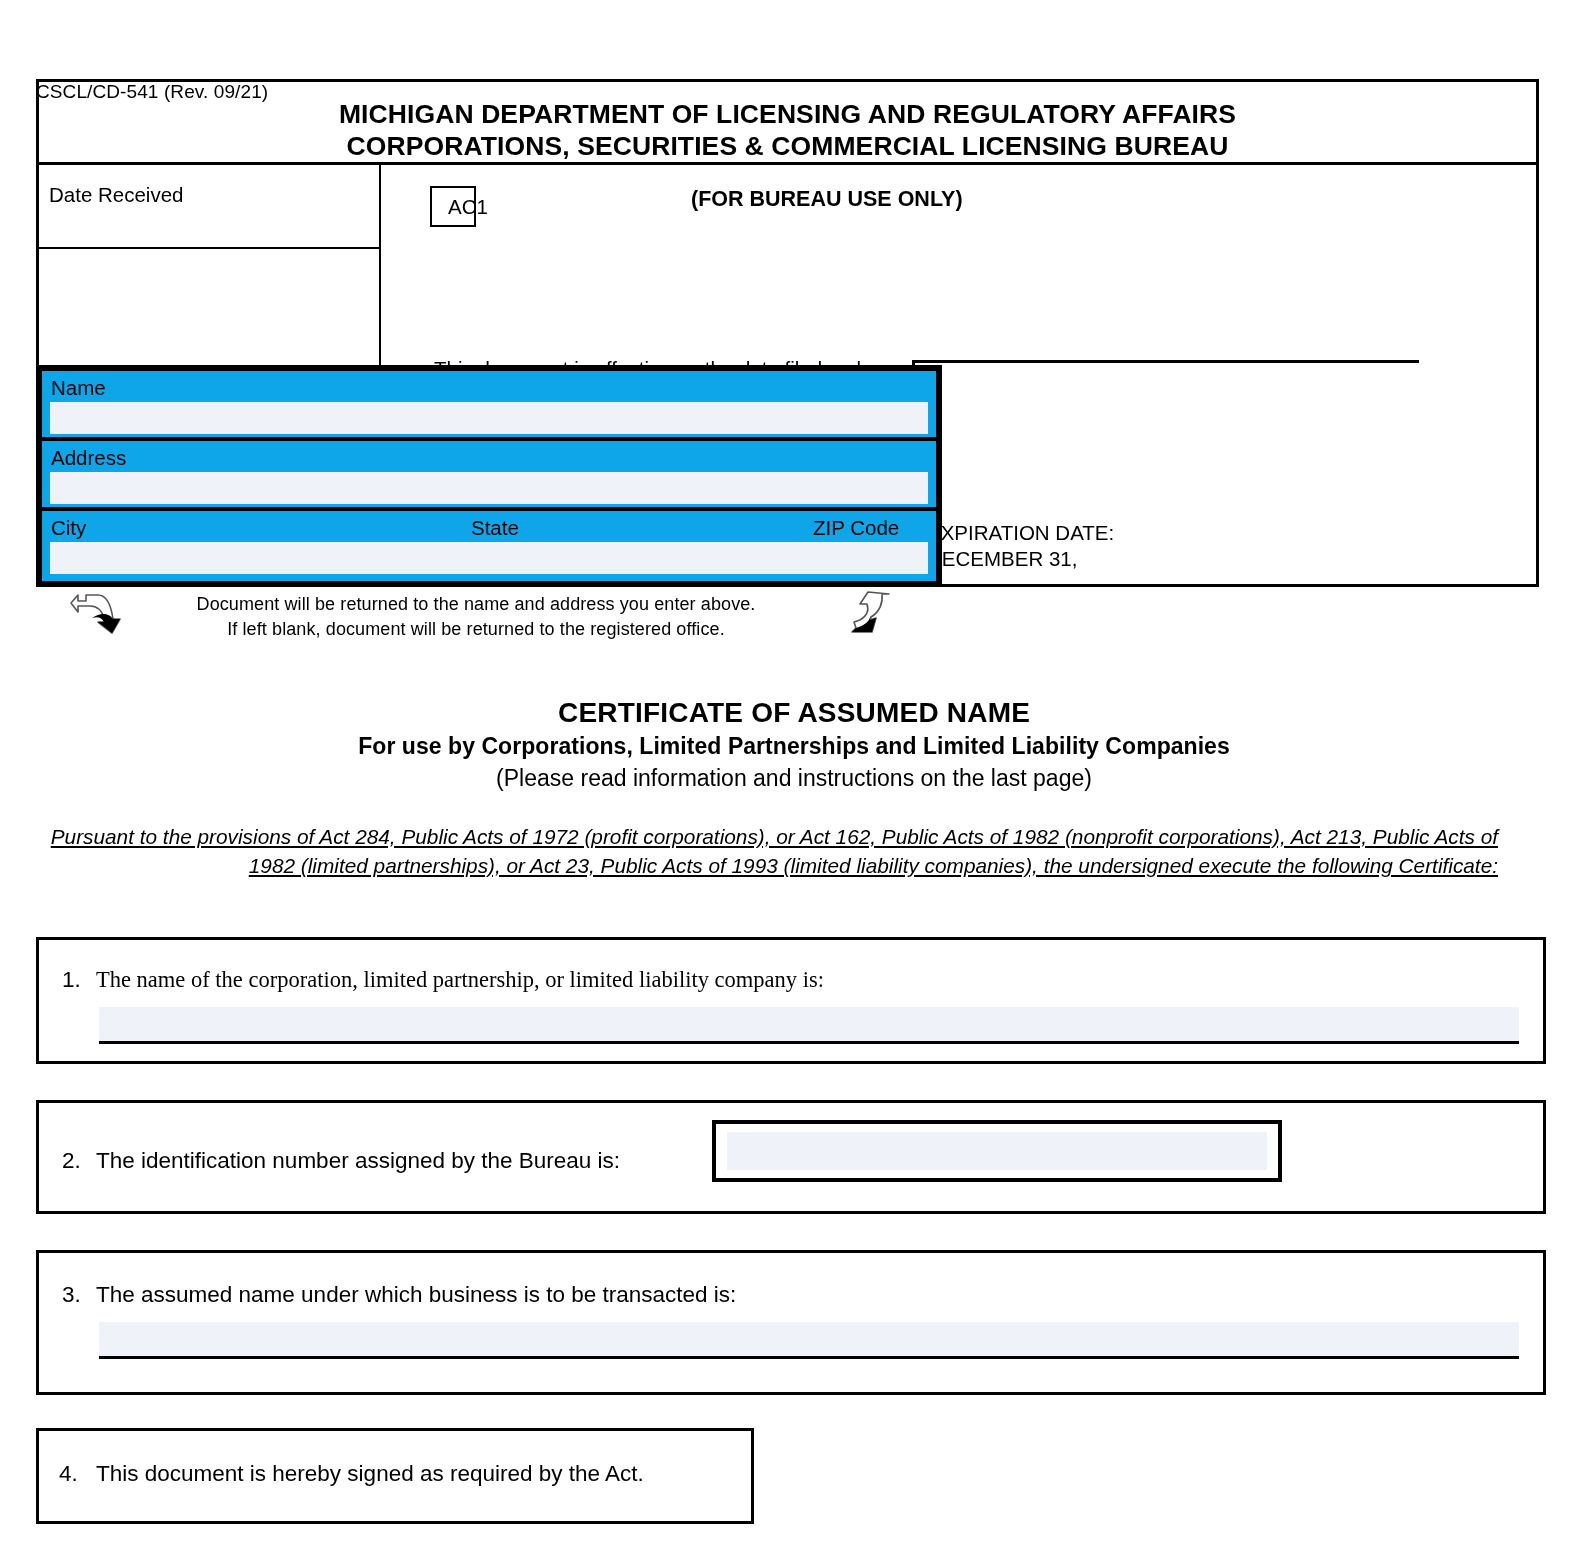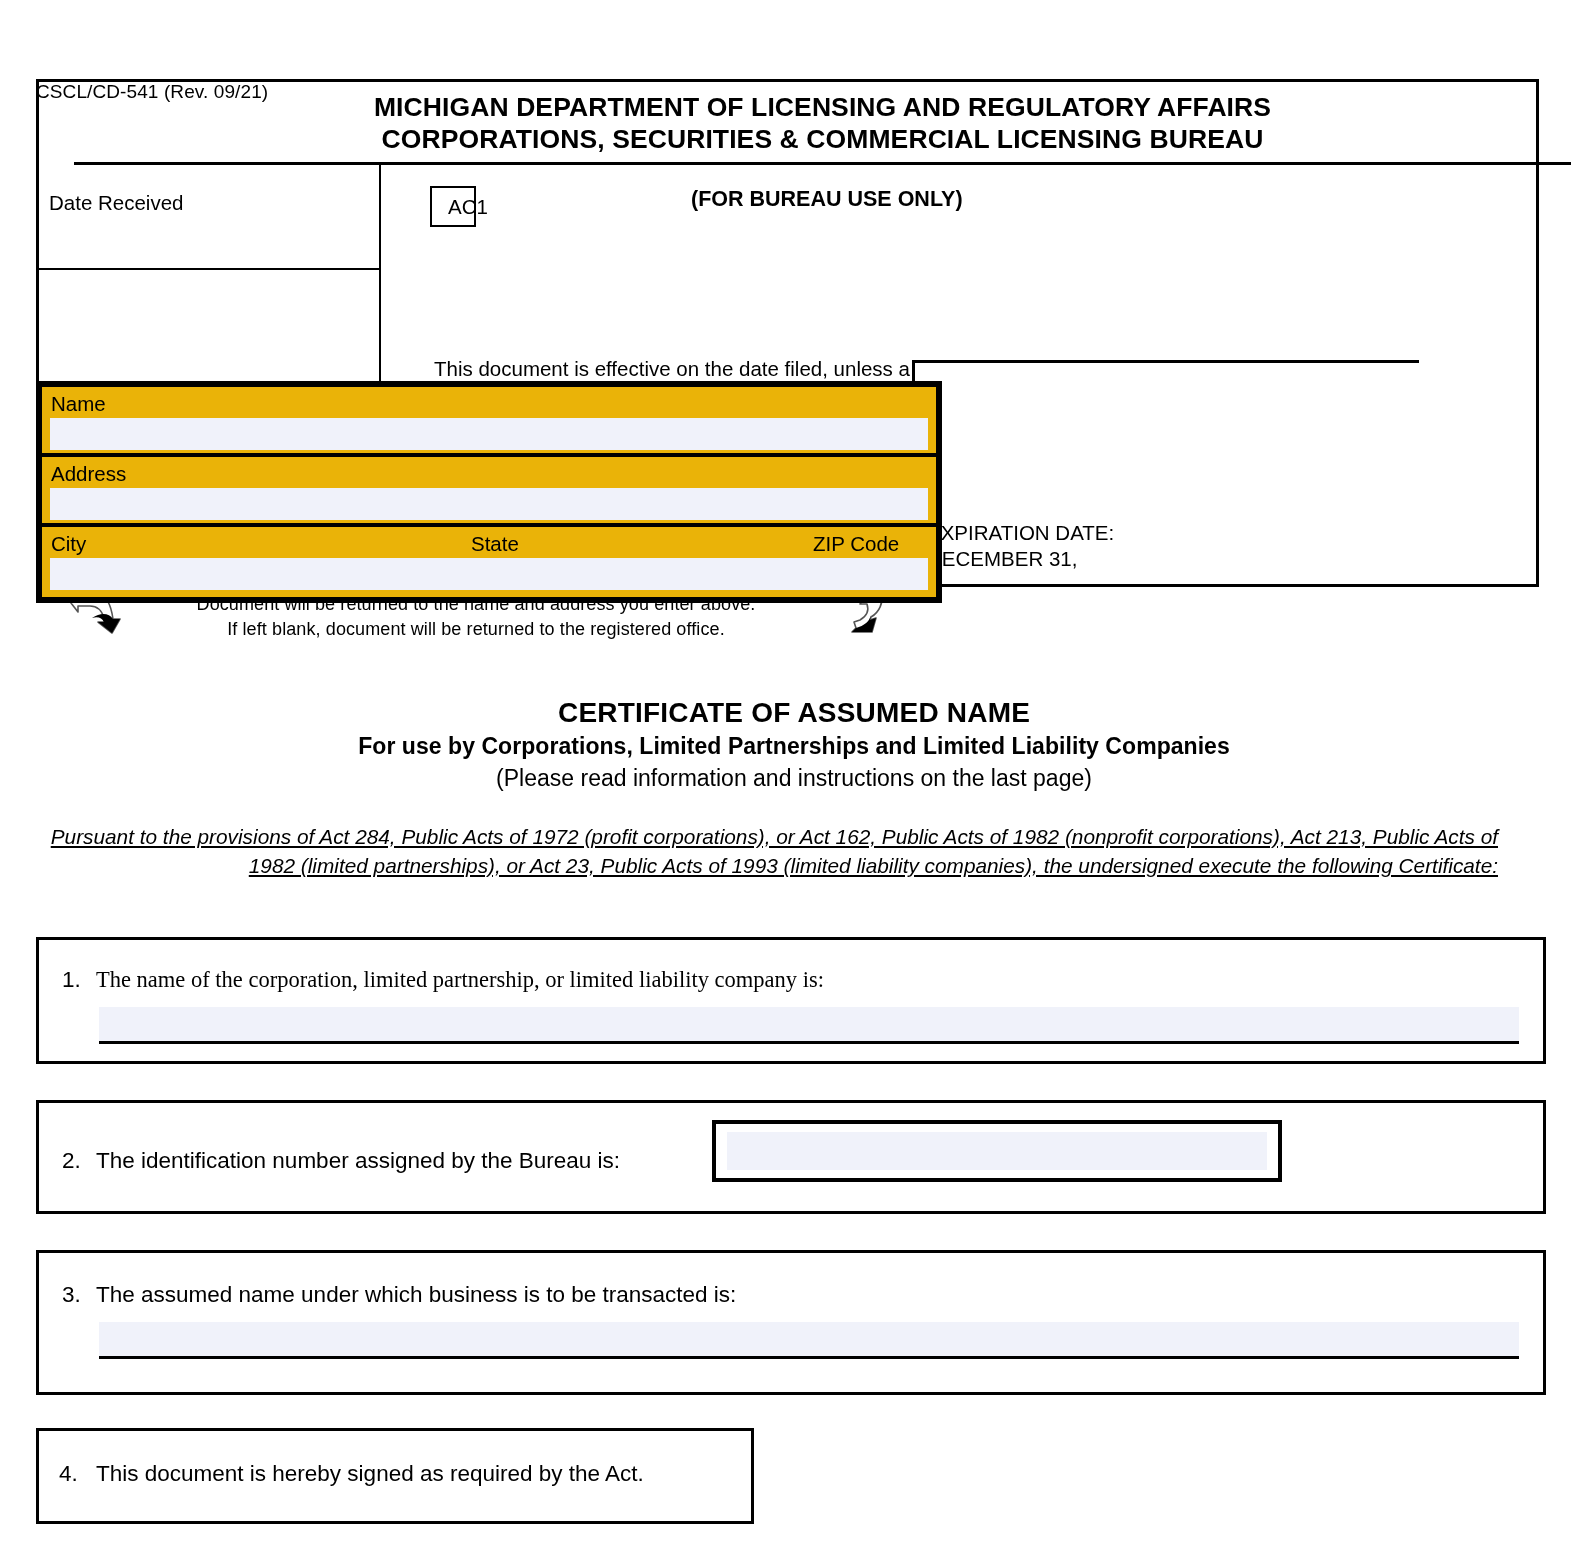--- a/index.html
+++ b/index.html
@@ -50,23 +50,22 @@
     position: absolute;
     left: 0;
     top: 0;
     width: 100%;
     height: 83px;
     border-bottom: 3px solid #000;
     box-sizing: border-box;
     display: flex;
     flex-direction: column;
     align-items: center;
-    justify-content: center;
+    justify-content: flex-end;
     padding-top: 2px;
-    margin-left: 35px;
   }
   .title-line {
     font-size: 26.5px;
     font-weight: bold;
     line-height: 32px;
     letter-spacing: 0.1px;
     white-space: nowrap;
   }
 
   
@@ -74,23 +73,23 @@
     position: absolute;
     left: 0;
     top: 83px;
     width: 342px;
     height: 272px;
     box-sizing: border-box;
     border-right: 2.5px solid #000;
   }
   .date-col-top {
     position: absolute;
-    left: 0; top: 8px;
+    left: 0; top: 0;
     width: 100%;
-    height: 97px;
+    height: 84px;
     box-sizing: border-box;
     border-bottom: 2.5px solid #000;
   }
   .date-label {
     position: absolute;
     left: 10px;
     top: 18px;
     font-size: 20.5px;
     line-height: 24px;
     white-space: nowrap;
@@ -144,26 +143,26 @@
     top: 191px;
     font-size: 20.5px;
     line-height: 25.5px;
     width: 540px;
   }
 
   
   .name-block {
     position: absolute;
     left: 36px;
-    top: 381px;
+    top: 365px;
     width: 906px;
     height: 222px;
     border: 6px solid #000;
     box-sizing: border-box;
-    background: #eab308;
+    background: #0ea5e9;
     z-index: 5;
   }
   .nb-row {
     position: relative;
     box-sizing: border-box;
     height: 70px;
     padding: 0 8px 0 8px;
     border-bottom: 4px solid #000;
   }
   .nb-row.last { border-bottom: none; height: 70px; }

